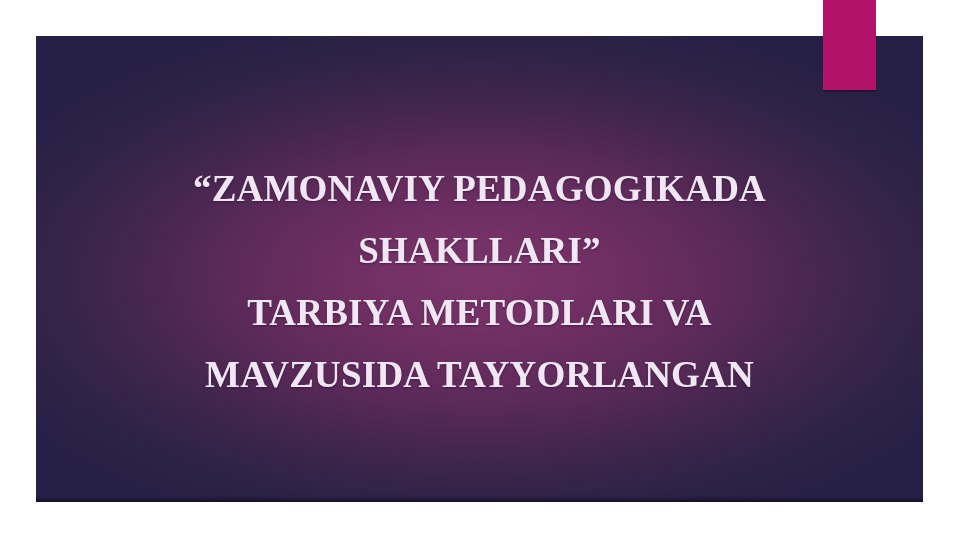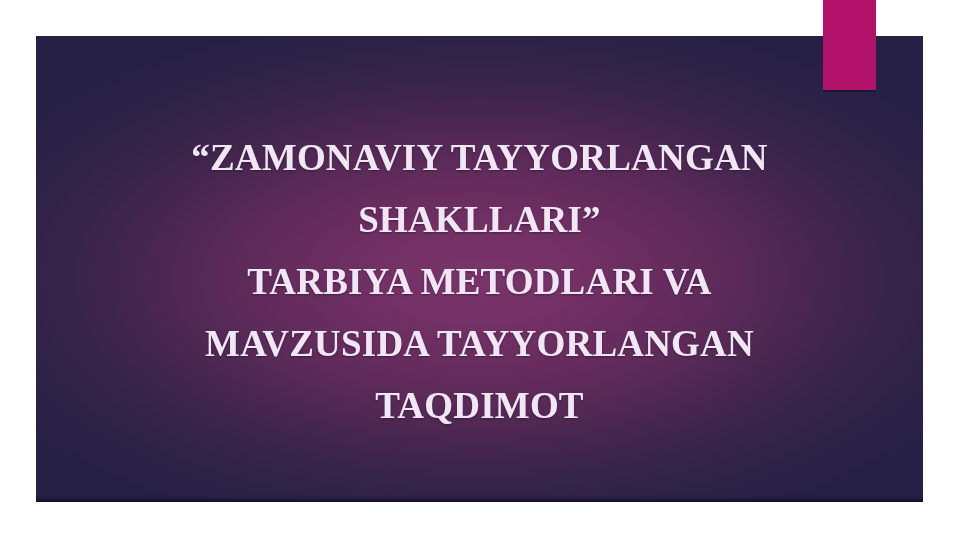--- a/index.html
+++ b/index.html
@@ -110,20 +110,19 @@
 <div id="slide-canvas">
 
   <div id="slide-body">
     <div id="slide-bottom-band"></div>
   </div>
 
   <div id="accent-bar-shadow"></div>
   <div id="accent-bar"></div>
 
   <div id="title-block">
-    <span class="title-line">“ZAMONAVIY TAYYORLANGAN</span>
+    <span class="title-line">“ZAMONAVIY PEDAGOGIKADA</span>
     <span class="title-line">SHAKLLARI”</span>
     <span class="title-line">TARBIYA METODLARI VA</span>
     <span class="title-line">MAVZUSIDA TAYYORLANGAN</span>
-    <span class="title-line">TAQDIMOT</span>
   </div>
 
 </div>
 
 </body></html>

